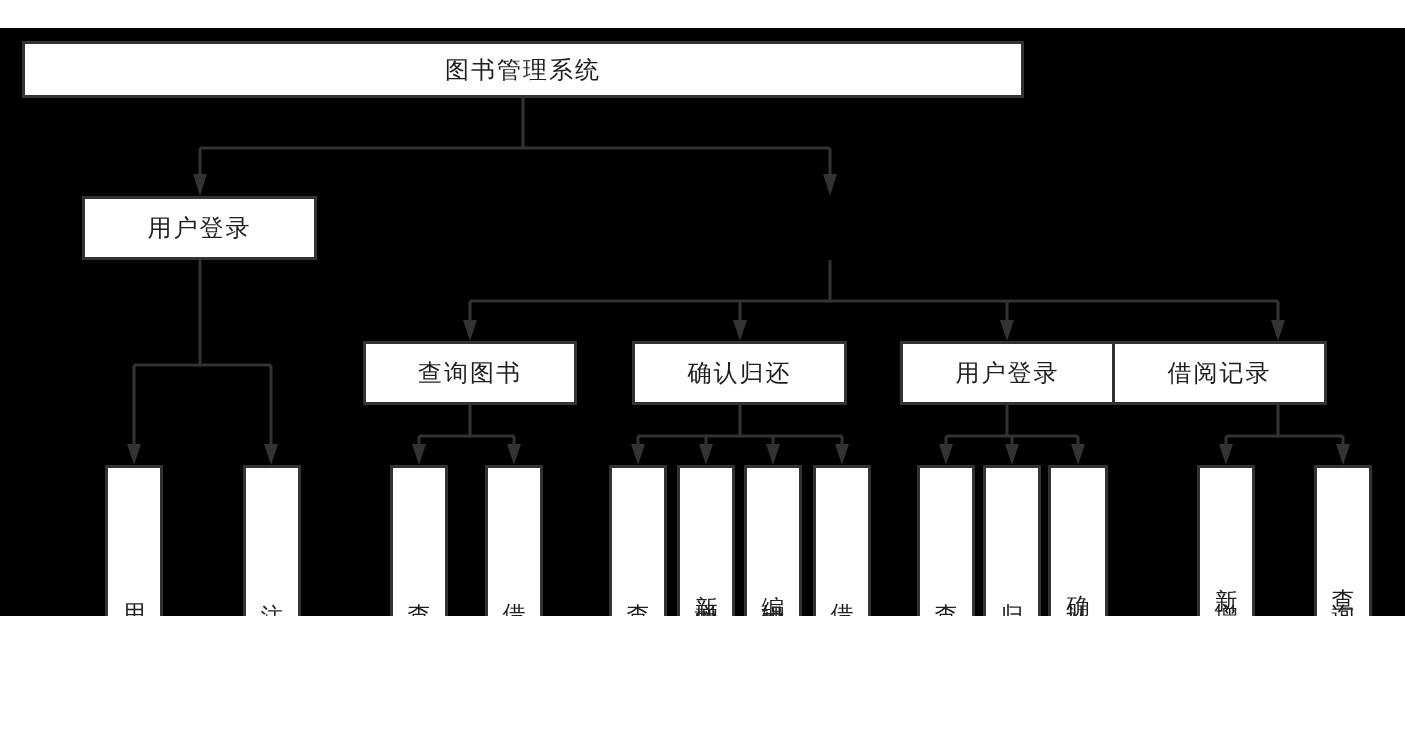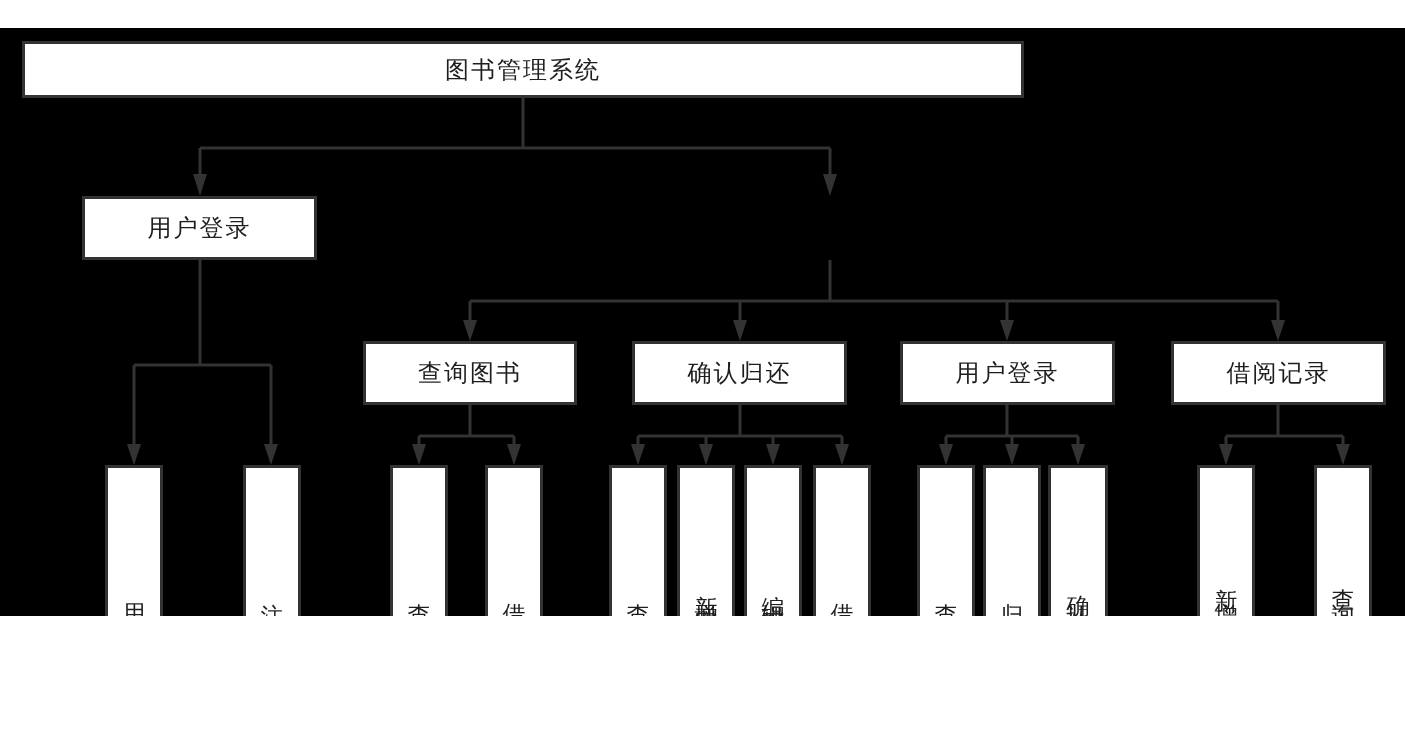--- a/index.html
+++ b/index.html
@@ -72,21 +72,21 @@
 
   <div class="box hlabel" style="left:363px;top:313px;width:214px;height:64px">
     <span>查询图书</span>
   </div>
   <div class="box hlabel" style="left:632px;top:313px;width:215px;height:64px">
     <span>确认归还</span>
   </div>
   <div class="box hlabel" style="left:900px;top:313px;width:215px;height:64px">
     <span>用户登录</span>
   </div>
-  <div class="box hlabel" style="left:1171px;top:313px;width:215px;height:64px">
+  <div class="box hlabel" style="left:1112px;top:313px;width:215px;height:64px">
     <span>借阅记录</span>
   </div>
 
   <div class="box leaf" style="left:105px">
     <span>用户登录</span>
   </div>
   <div class="box leaf" style="left:243px">
     <span>注销登录</span>
   </div>
 

